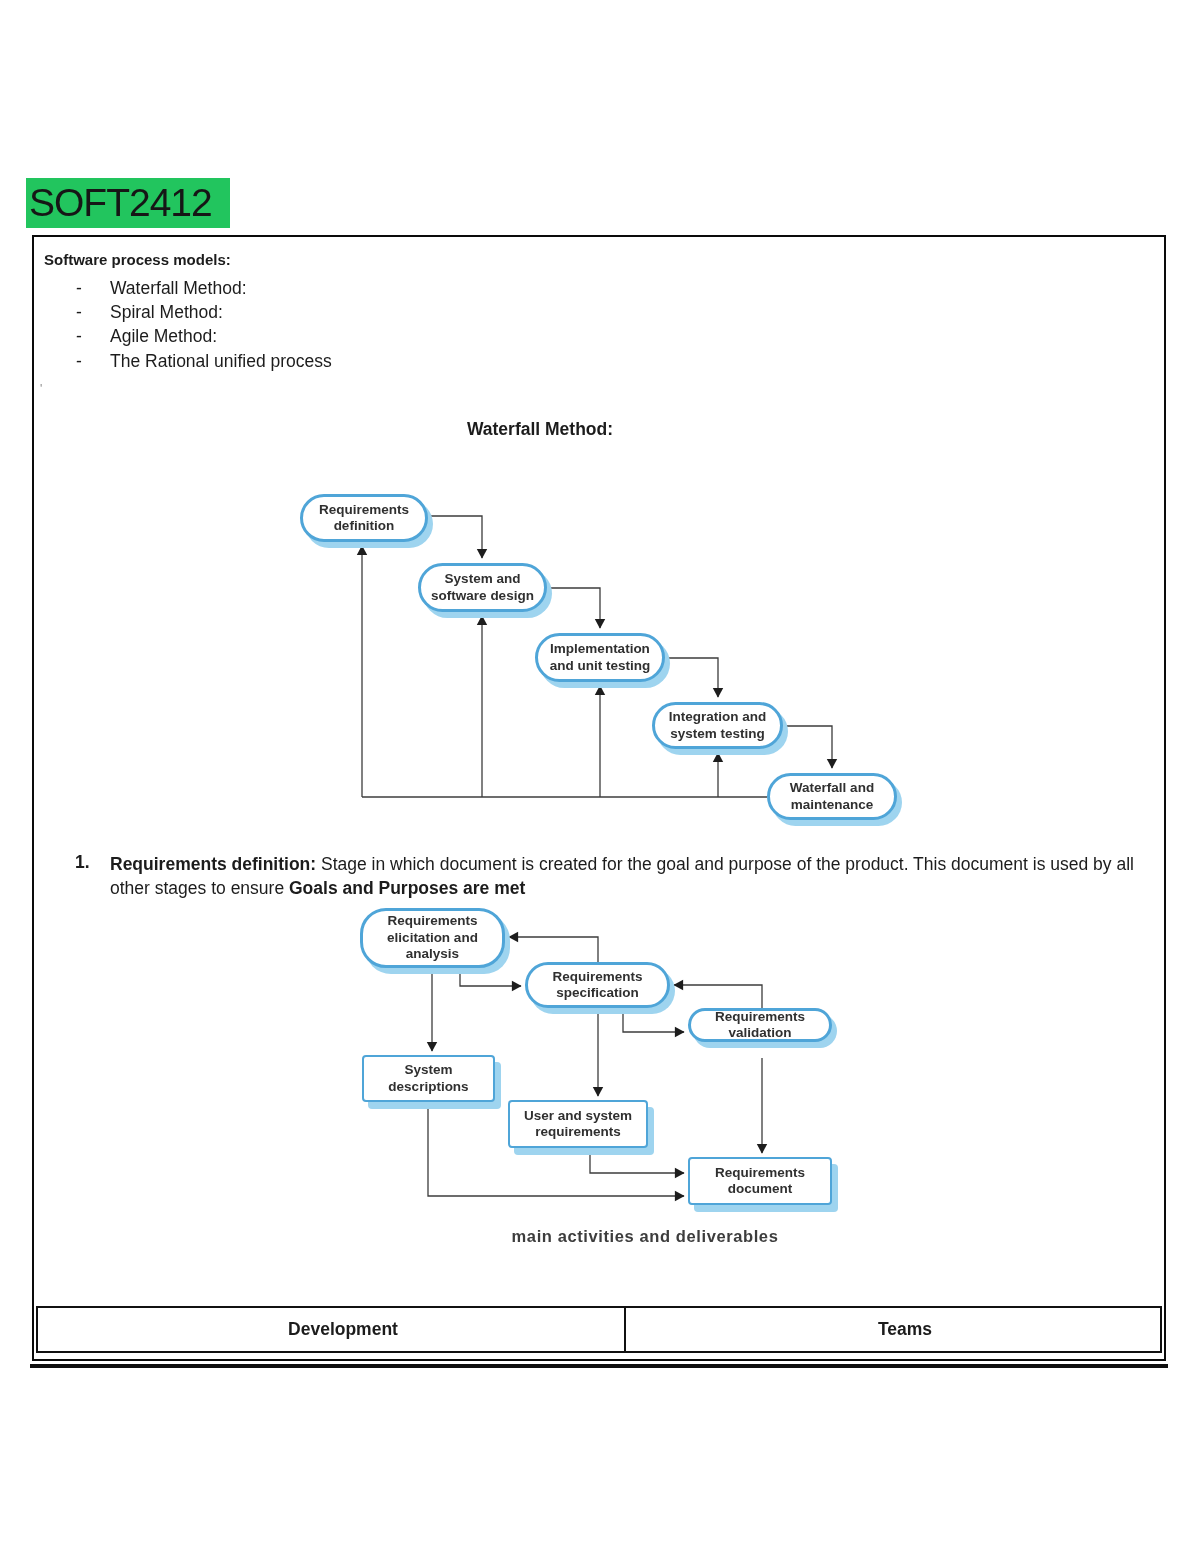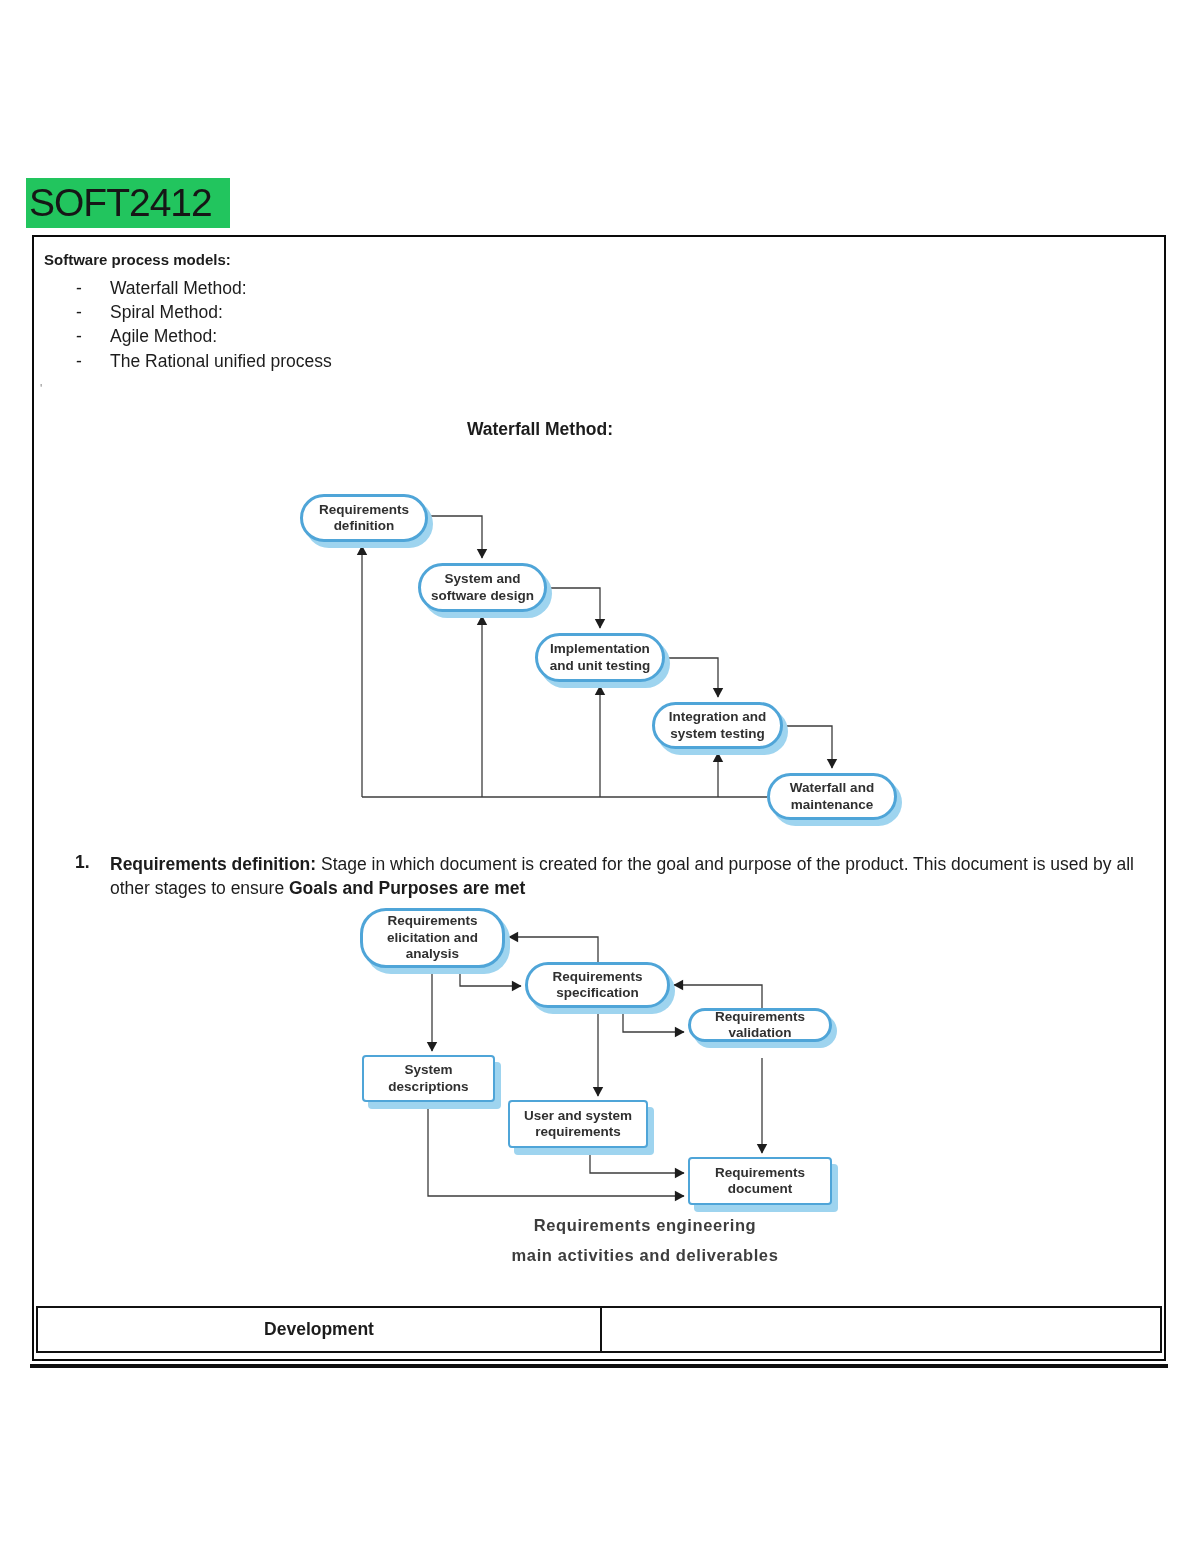--- a/index.html
+++ b/index.html
@@ -35,21 +35,21 @@
   .item1-text{position:absolute;left:110px;top:852px;width:1060px;font-size:17.5px;line-height:24px;}
   .item1-text b{font-weight:bold;}
 
   .re-caption{position:absolute;left:345px;top:1216px;width:600px;text-align:center;
         font-size:16.5px;font-weight:bold;color:#3d3d3d;letter-spacing:0.6px;}
   .re-caption .cap2{margin-top:11px;}
 
   .dev-table{position:absolute;left:36px;top:1306px;width:1126px;height:47px;
         box-sizing:border-box;border:2px solid #111;display:flex;z-index:2;background:#fff;}
   .dev-table .cell{display:flex;align-items:center;justify-content:center;
-        font-size:17.5px;font-weight:bold;}
+        font-size:17.5px;font-weight:bold;padding-left:24px;}
   .dev-table .cell.c1{width:562px;border-right:2px solid #111;}
   .dev-table .cell.c2{flex:1;}
 </style>
 </head>
 <body>
 
 <div class="page">
 
   <div class="course-title">SOFT2412</div>
 
@@ -125,21 +125,21 @@
 
   <div class="dbox stadium" style="left:360px;top:908px;width:145px;height:60px;">Requirements elicitation and analysis</div>
   <div class="dbox stadium" style="left:525px;top:962px;width:145px;height:46px;">Requirements specification</div>
   <div class="dbox stadium" style="left:688px;top:1008px;width:144px;height:34px;">Requirements validation</div>
 
   <div class="dbox rectbox" style="left:362px;top:1055px;width:133px;height:47px;">System descriptions</div>
   <div class="dbox rectbox" style="left:508px;top:1100px;width:140px;height:48px;">User and system requirements</div>
   <div class="dbox rectbox" style="left:688px;top:1157px;width:144px;height:48px;">Requirements document</div>
 
   <div class="re-caption">
-    <div class="cap1">Requirements engineering</div>
     <div class="cap2">main activities and deliverables</div>
   </div>
 
   <div class="dev-table">
     <div class="cell c1">Development</div>
+    <div class="cell c2">Teams</div>
   </div>
 
 </div>
 
 </body></html>

